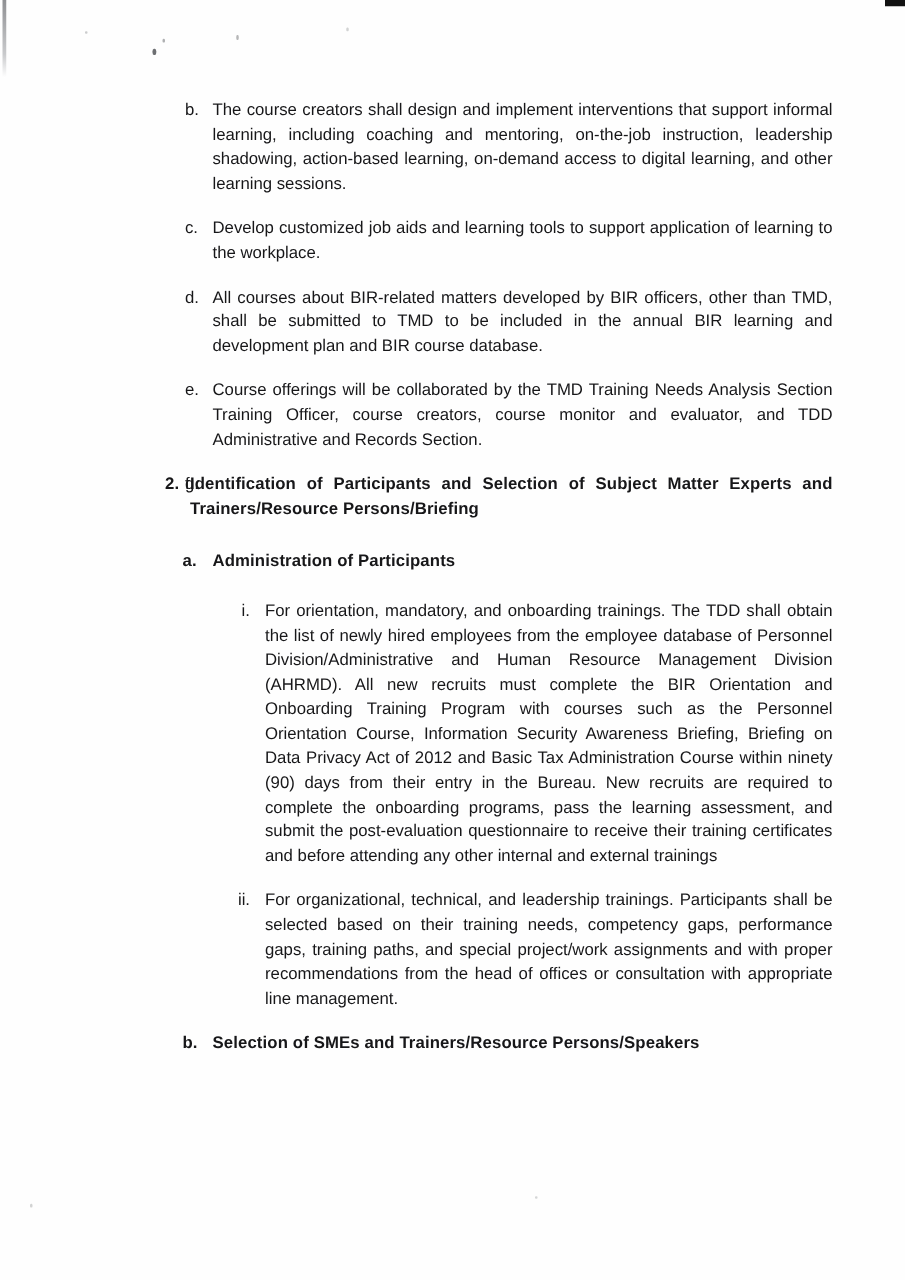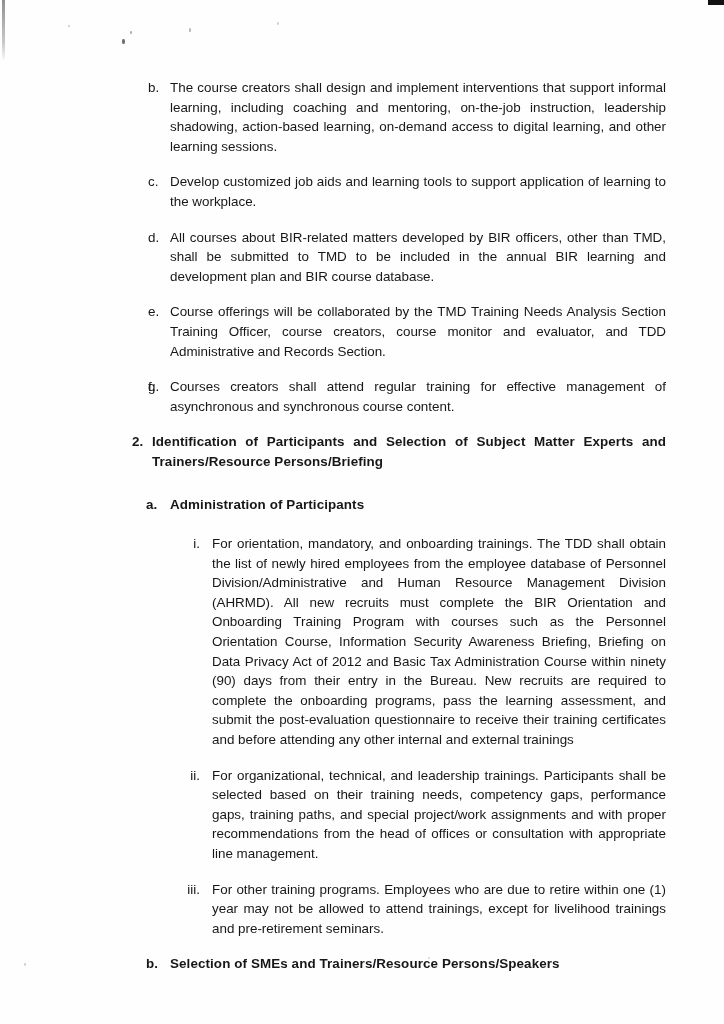--- a/index.html
+++ b/index.html
@@ -150,24 +150,23 @@
   <div class="speck sp6"></div>
   <div class="speck sp7"></div>
   <div class="speck sp8"></div>
 
   <div class="doc" id="doc-body" style="padding-top:78px;">
       <div class="block lvl-letter"><span class="marker">b.</span><span>The course creators shall design and implement interventions that support informal learning, including coaching and mentoring, on-the-job instruction, leadership shadowing, action-based learning, on-demand access to digital learning, and other learning sessions.</span></div>
       <div class="block lvl-letter"><span class="marker">c.</span><span>Develop customized job aids and learning tools to support application of learning to the workplace.</span></div>
       <div class="block lvl-letter"><span class="marker">d.</span><span>All courses about BIR-related matters developed by BIR officers, other than TMD, shall be submitted to TMD to be included in the annual BIR learning and development plan and BIR course database.</span></div>
       <div class="block lvl-letter"><span class="marker">e.</span><span>Course offerings will be collaborated by the TMD Training Needs Analysis Section Training Officer, course creators, course monitor and evaluator, and TDD Administrative and Records Section.</span></div>
       <div class="block lvl-letter"><span class="marker">f.</span></div>
-      <div class="block lvl-letter"><span class="marker">g.</span><span>Courses creators shall attend regular training for effective management of asynchronous and synchronous course content.</span></div>
+      <div class="block lvl-letter"><span class="marker">g.</span></div>
       <div class="block lvl-number"><span class="marker">2.</span><span>Identification of Participants and Selection of Subject Matter Experts and Trainers/Resource Persons/Briefing</span></div>
       <div class="spacer-sm"></div>
       <div class="block lvl-sub"><span class="marker">a.</span><span>Administration of Participants</span></div>
       <div class="spacer-sm"></div>
       <div class="block lvl-roman"><span class="marker">i.</span><span>For orientation, mandatory, and onboarding trainings. The TDD shall obtain the list of newly hired employees from the employee database of Personnel Division/Administrative and Human Resource Management Division (AHRMD). All new recruits must complete the BIR Orientation and Onboarding Training Program with courses such as the Personnel Orientation Course, Information Security Awareness Briefing, Briefing on Data Privacy Act of 2012 and Basic Tax Administration Course within ninety (90) days from their entry in the Bureau. New recruits are required to complete the onboarding programs, pass the learning assessment, and submit the post-evaluation questionnaire to receive their training certificates and before attending any other internal and external trainings</span></div>
       <div class="block lvl-roman"><span class="marker">ii.</span><span>For organizational, technical, and leadership trainings. Participants shall be selected based on their training needs, competency gaps, performance gaps, training paths, and special project/work assignments and with proper recommendations from the head of offices or consultation with appropriate line management.</span></div>
-      <div class="block lvl-roman"><span class="marker">iii.</span><span>For other training programs. Employees who are due to retire within one (1) year may not be allowed to attend trainings, except for livelihood trainings and pre-retirement seminars.</span></div>
       <div class="block lvl-sub"><span class="marker">b.</span><span>Selection of SMEs and Trainers/Resource Persons/Speakers</span></div>
     </div>
 
 </div>
 
 </body></html>

